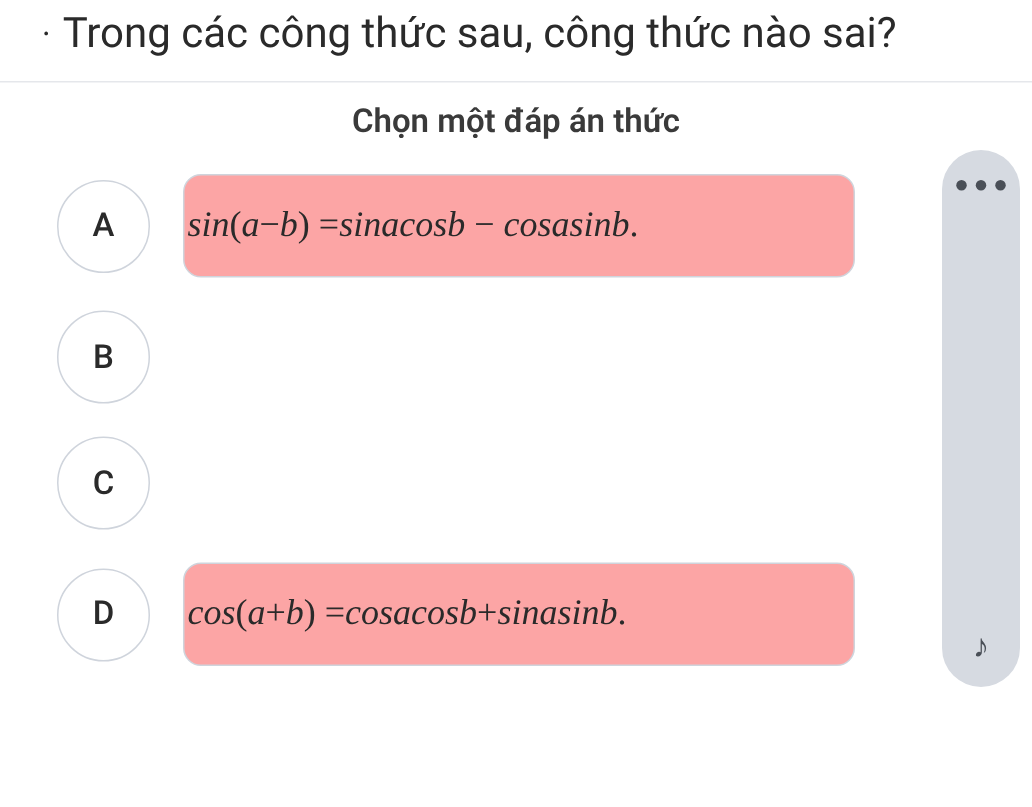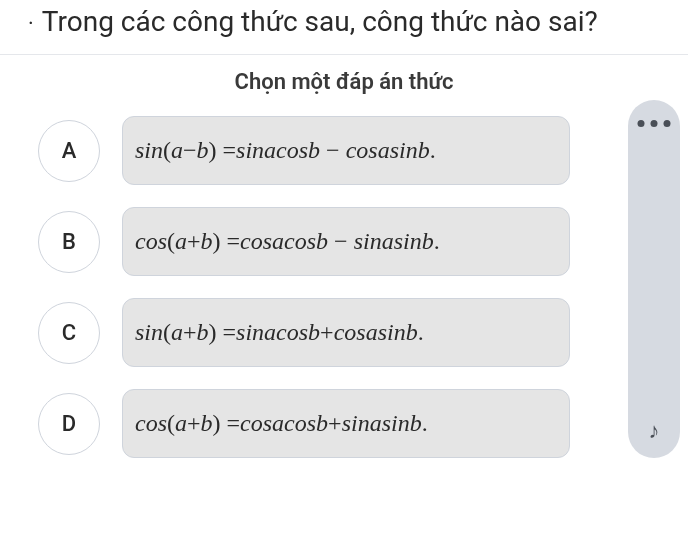--- a/index.html
+++ b/index.html
@@ -65,23 +65,23 @@
     font-size: 22px;
     font-weight: 500;
     color: #2a2a2a;
     flex-shrink: 0;
     background: #fff;
     cursor: pointer;
   }
   .option-formula {
     border: 1.5px solid #cfd4dc;
     border-radius: 12px;
-    padding: 20px 12px;
+    padding: 20px 2px;
     width: 448px;
-    background: #e5e5e5;
+    background: #fca5a5;
     cursor: pointer;
   }
   .formula {
     font-family: "Times New Roman", Georgia, serif;
     font-size: 24px;
     color: #2a2a2a;
     white-space: nowrap;
   }
   .formula .it { font-style: italic; }
   .formula .fn { font-style: italic; }
@@ -141,31 +141,25 @@
       </div>
       <div class="option-formula">
         <span class="formula"><span class="fn">sin</span>(<span class="it">a</span><span>−</span><span class="it">b</span>) =<span class="fn">sin</span><span class="it">a</span><span class="fn">cos</span><span class="it">b</span> <span>−</span> <span class="fn">cos</span><span class="it">a</span><span class="fn">sin</span><span class="it">b</span>.</span>
       </div>
     </div>
 
     <div class="option-row">
       <div class="option-letter">
         <span>B</span>
       </div>
-      <div class="option-formula">
-        <span class="formula"><span class="fn">cos</span>(<span class="it">a</span><span>+</span><span class="it">b</span>) =<span class="fn">cos</span><span class="it">a</span><span class="fn">cos</span><span class="it">b</span> <span>−</span> <span class="fn">sin</span><span class="it">a</span><span class="fn">sin</span><span class="it">b</span>.</span>
-      </div>
     </div>
 
     <div class="option-row">
       <div class="option-letter">
         <span>C</span>
-      </div>
-      <div class="option-formula">
-        <span class="formula"><span class="fn">sin</span>(<span class="it">a</span><span>+</span><span class="it">b</span>) =<span class="fn">sin</span><span class="it">a</span><span class="fn">cos</span><span class="it">b</span><span>+</span><span class="fn">cos</span><span class="it">a</span><span class="fn">sin</span><span class="it">b</span>.</span>
       </div>
     </div>
 
     <div class="option-row">
       <div class="option-letter">
         <span>D</span>
       </div>
       <div class="option-formula">
         <span class="formula"><span class="fn">cos</span>(<span class="it">a</span><span>+</span><span class="it">b</span>) =<span class="fn">cos</span><span class="it">a</span><span class="fn">cos</span><span class="it">b</span><span>+</span><span class="fn">sin</span><span class="it">a</span><span class="fn">sin</span><span class="it">b</span>.</span>
       </div>

